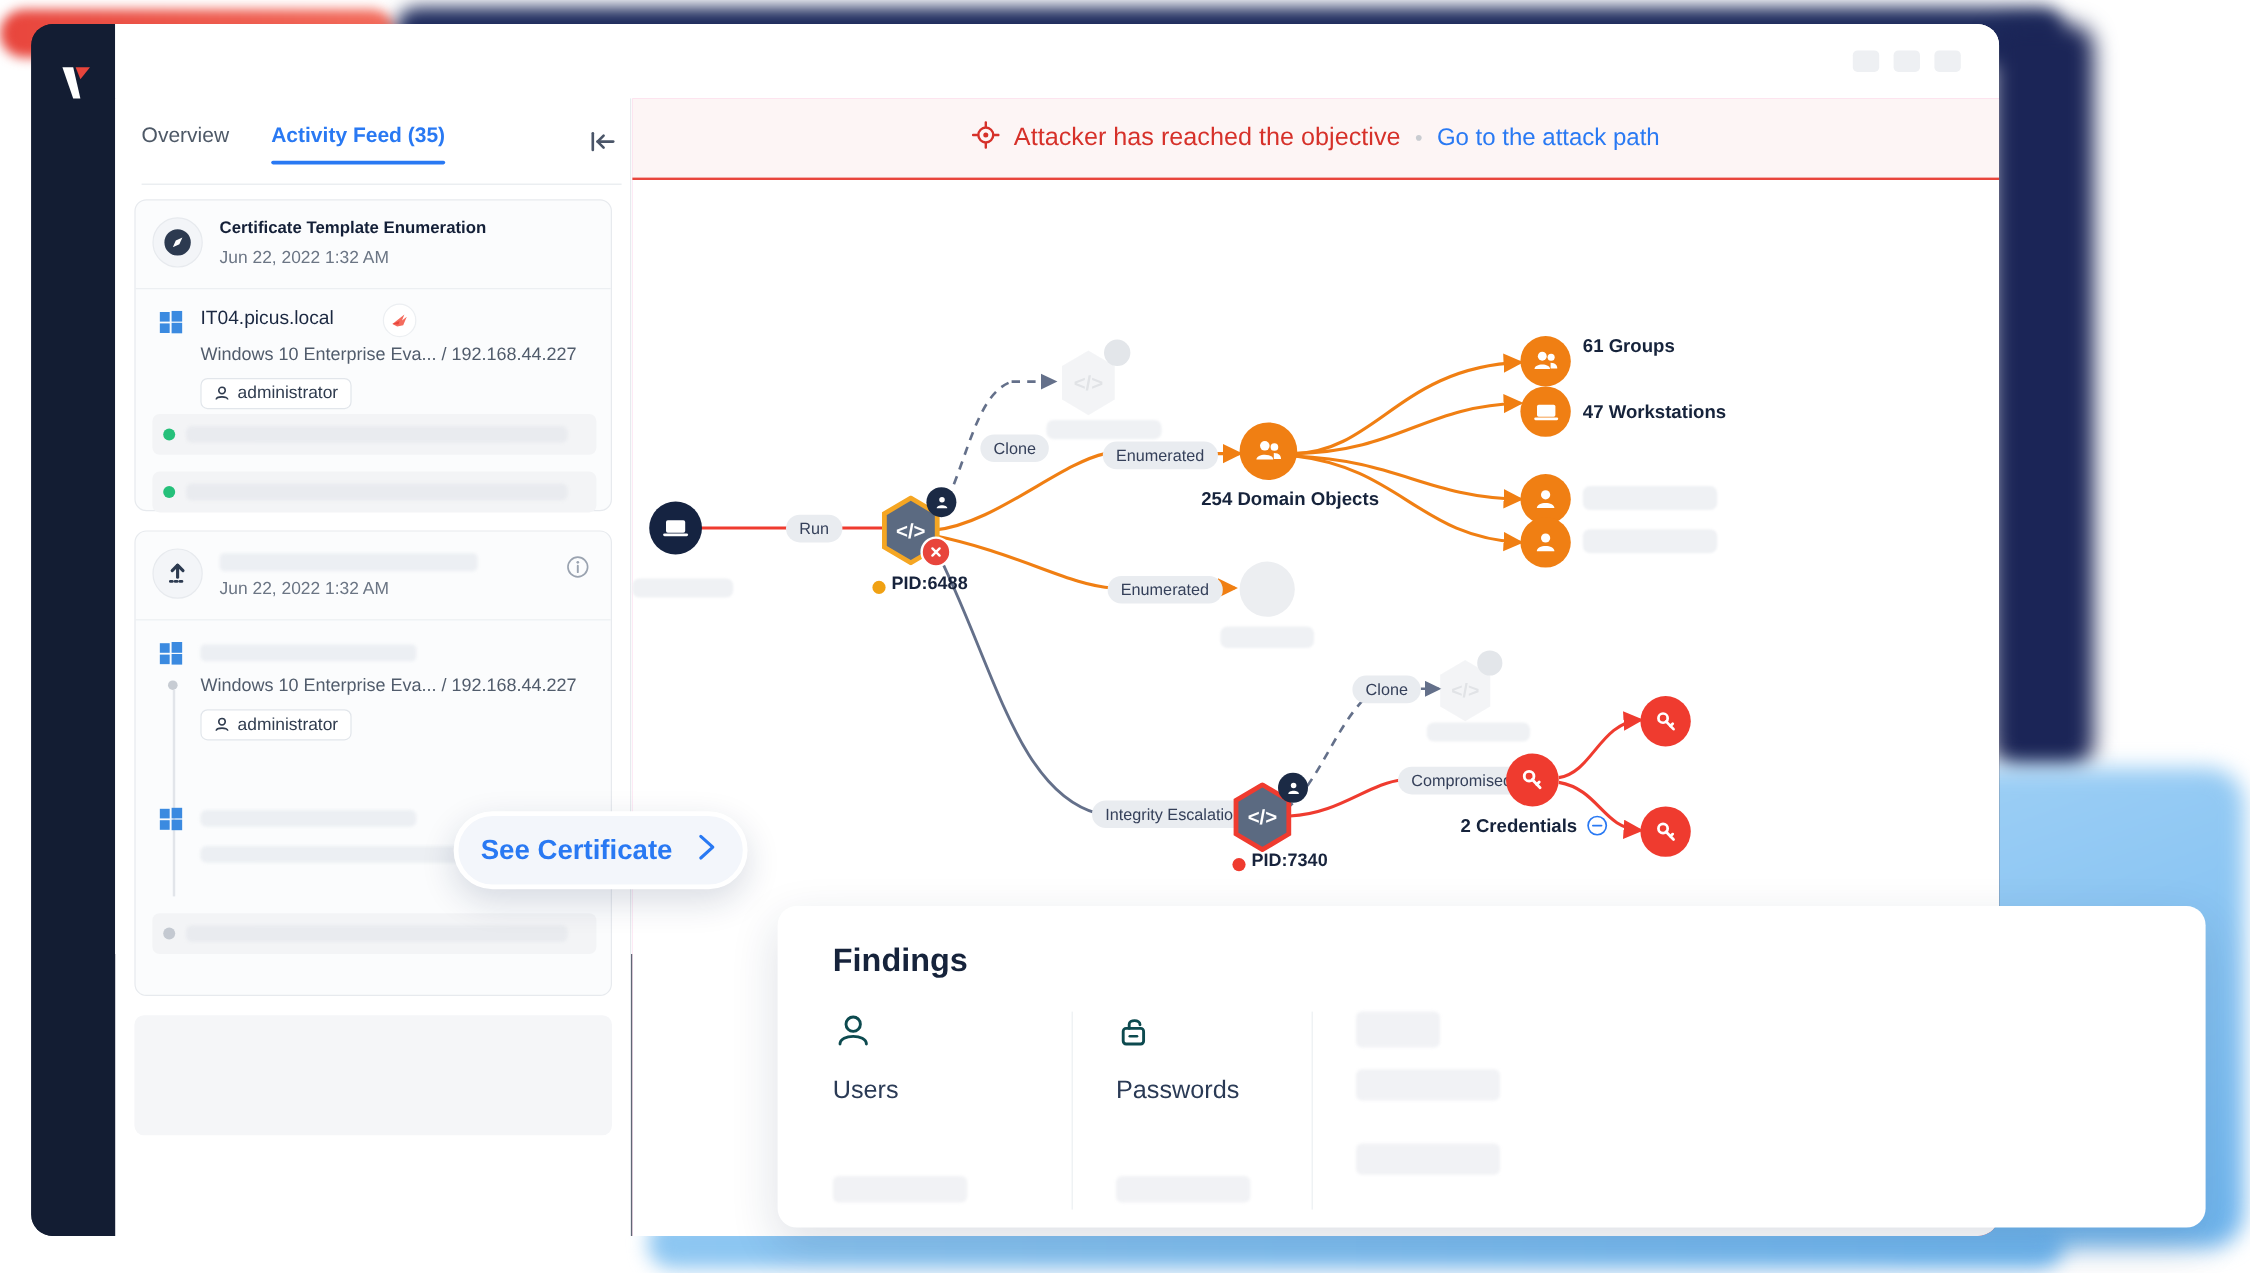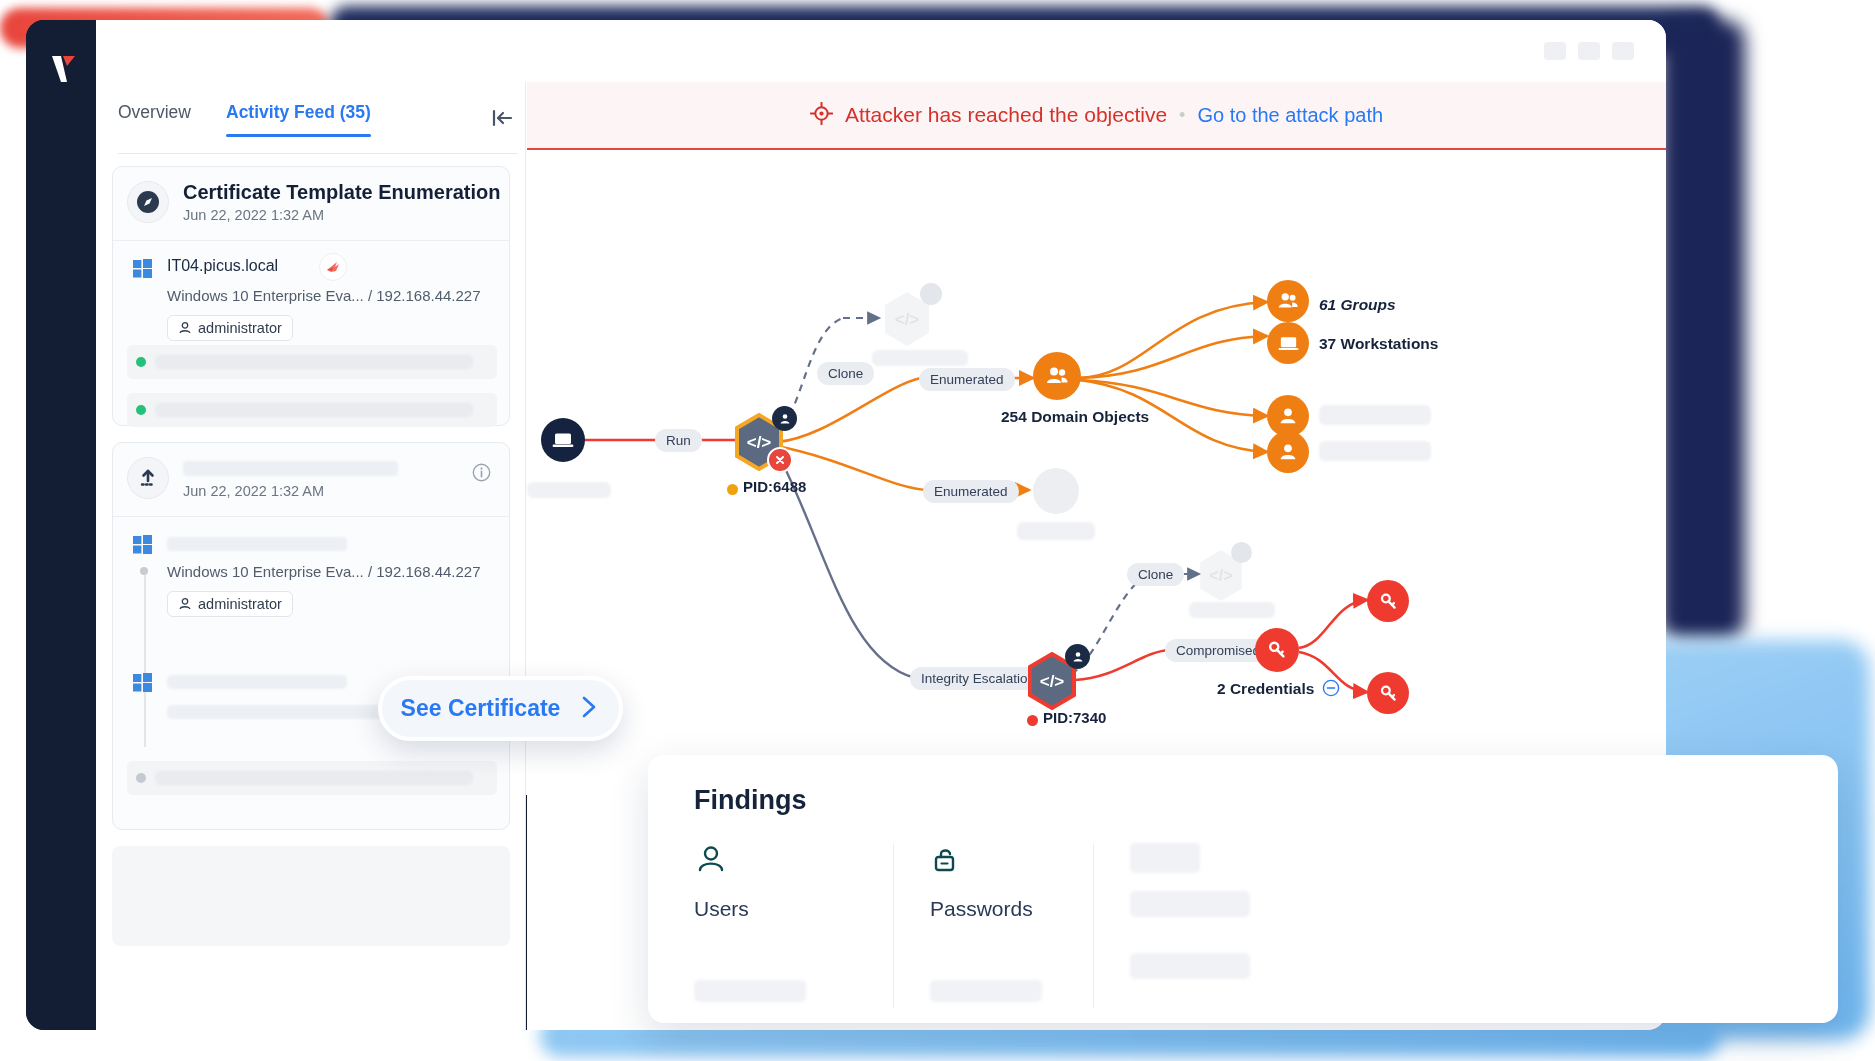--- a/index.html
+++ b/index.html
@@ -94,21 +94,21 @@
   #card2 { top: 360px; height: 388px; }
   #card3 { top: 764px; height: 100px; background:#f5f6f8; border:none; border-radius:8px; }
 
   .card-head { position: relative; height: 74px; border-bottom: 1px solid #eceff2; }
   .card-avatar {
     position: absolute; left: 14px; top: 14px; width: 42px; height: 42px;
     border-radius: 50%; background: #f3f5f8; border:1px solid #e7eaee;
     display:flex; align-items:center; justify-content:center;
   }
   .card-title {
-    position: absolute; left: 70px; top: 14px; font-size: 20px; font-weight: 700; color: #142038;
+    position: absolute; left: 70px; top: 14px; font-size: 14px; font-weight: 700; color: #142038;
   }
   .card-title.redacted {
     width: 215px; height: 15px; background:#eceff3; border-radius:4px; top:18px;
     filter: blur(1.2px);
   }
   .card-date {
     position: absolute; left: 70px; top: 40px; font-size: 14.5px; color: #6b7584;
   }
   .info-icon { position: absolute; right: 18px; top: 20px; width: 19px; height: 19px; cursor:pointer; }
 
@@ -474,29 +474,29 @@
           <div class="node-label" style="left:474px; top:258px;">254 Domain Objects</div>
 
           <div class="gnode orange" style="left:740px; top:130px; width:42px; height:42px;">
             <svg width="24" height="24" viewBox="0 0 26 26">
               <circle cx="10" cy="8.5" r="4" fill="#ffffff"></circle>
               <circle cx="18" cy="9.5" r="3.2" fill="#ffffff"></circle>
               <path d="M3 20 C3 14.5 17 14.5 17 20 Z" fill="#ffffff"></path>
               <path d="M17.5 14.5 C22.5 14.5 23.5 17.5 23.5 19.5 L17.5 19.5 Z" fill="#ffffff"></path>
             </svg>
           </div>
-          <div class="node-label" style="left:792px; top:146px;font-style:italic;">61 Groups</div>
+          <div class="node-label" style="left:792px; top:130px;">61 Groups</div>
 
           <div class="gnode orange" style="left:740px; top:172px; width:42px; height:42px;">
             <svg width="23" height="23" viewBox="0 0 24 24">
               <rect x="4" y="5.5" width="16" height="10.5" rx="1.5" fill="#ffffff"></rect>
               <rect x="1.6" y="16.6" width="20.8" height="2.3" rx="1.1" fill="#ffffff"></rect>
             </svg>
           </div>
-          <div class="node-label" style="left:792px; top:185px;">37 Workstations</div>
+          <div class="node-label" style="left:792px; top:185px;">47 Workstations</div>
 
           <div class="gnode orange" style="left:740px; top:245px; width:42px; height:42px;">
             <svg width="22" height="22" viewBox="0 0 24 24">
               <circle cx="12" cy="8" r="4.2" fill="#ffffff"></circle>
               <path d="M4 20 C4 13.8 20 13.8 20 20 Z" fill="#ffffff"></path>
             </svg>
           </div>
           <div class="redact-bar" style="left:792px; top:255px; width:112px; height:20px;"></div>
 
           <div class="gnode orange" style="left:740px; top:281px; width:42px; height:42px;">

